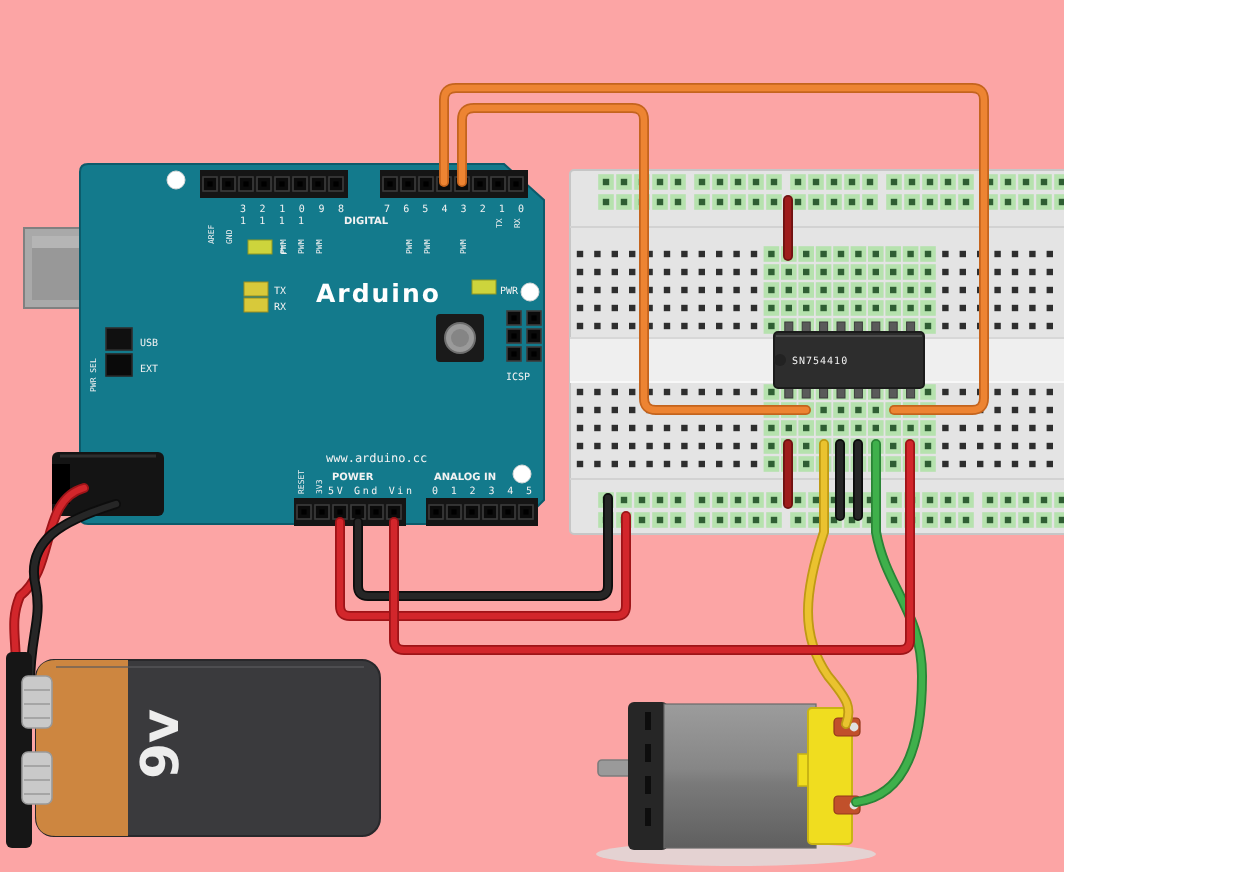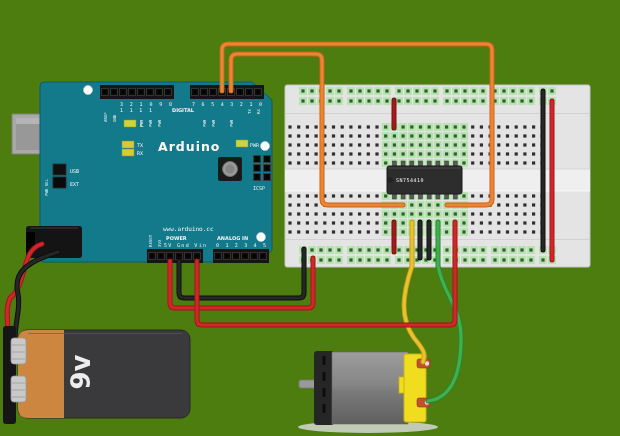--- a/index.html
+++ b/index.html
@@ -1,16 +1,16 @@
 <!DOCTYPE html>
 <html><head>
 <meta charset="utf-8">
 <style>
   html,body{margin:0;padding:0;background:#ffffff;}
-  .canvas{position:relative;width:620px;height:436px;background:#4d7c0f;overflow:hidden;
+  .canvas{position:relative;width:532px;height:436px;background:#fca5a5;overflow:hidden;
           font-family:"DejaVu Sans", sans-serif;}
   svg{position:absolute;left:0;top:0;}
   text{user-select:none;}
   .lbl{fill:#f2f2f2;font-family:"DejaVu Sans Mono", monospace;}
   .lbl-b{font-weight:bold;font-family:"DejaVu Sans", sans-serif;}
 </style>
 </head>
 <body>
 
 <div class="canvas">

